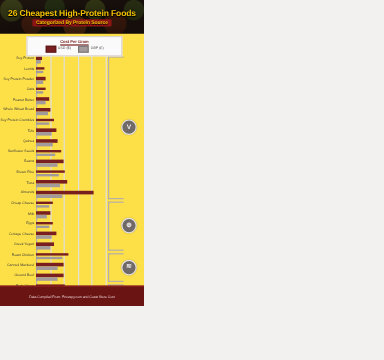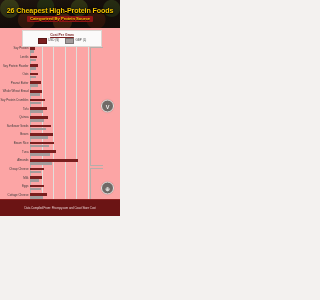--- a/index.html
+++ b/index.html
@@ -2,21 +2,21 @@
 <html><head>
 <meta charset="utf-8">
 <style>
   html,body{margin:0;padding:0;}
   body{
     width:120px;height:300px;overflow:hidden;
     background:#f3f1ef;
     font-family:"Liberation Sans",sans-serif;
     -webkit-font-smoothing:none;
   }
-  .poster{position:relative;width:120px;height:216px;overflow:hidden;background:#fca5a5;}
+  .poster{position:relative;width:120px;height:255px;overflow:hidden;background:#fde047;}
 
   
   .header{position:relative;height:28px;overflow:hidden;background:#241a14;}
   .hdr-photo{position:absolute;inset:0;
     background:
       radial-gradient(circle at 8% 30%, #6d7a2e 0 9px, transparent 10px),
       radial-gradient(circle at 22% 72%, #8d3b1c 0 8px, transparent 9px),
       radial-gradient(circle at 38% 22%, #3f5a22 0 8px, transparent 9px),
       radial-gradient(circle at 52% 78%, #a8541f 0 9px, transparent 10px),
       radial-gradient(circle at 66% 28%, #5d6b27 0 8px, transparent 9px),

